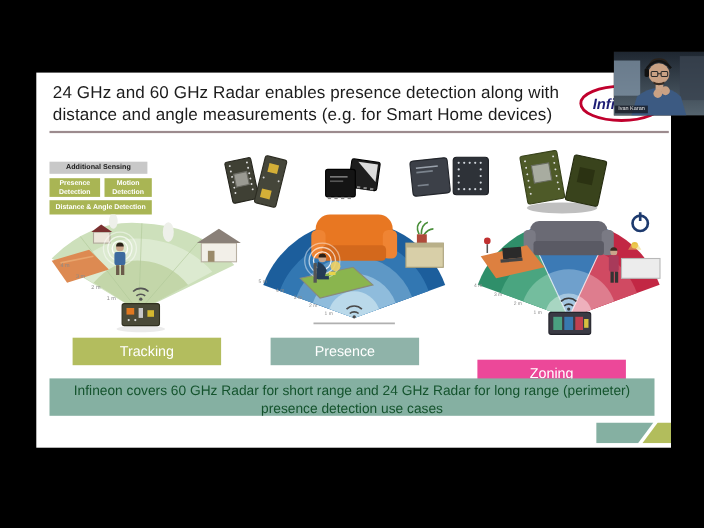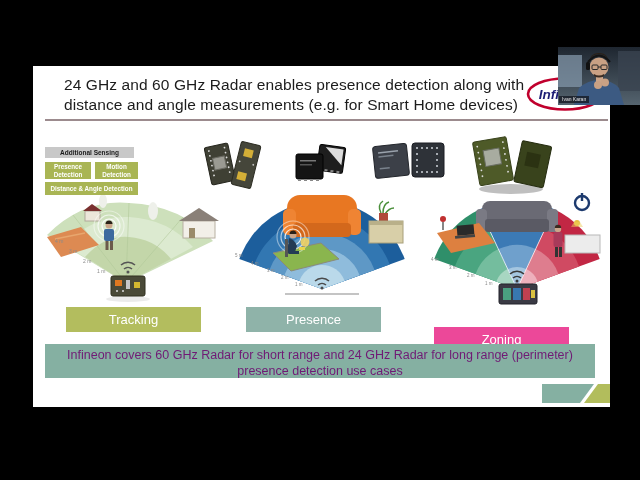--- a/index.html
+++ b/index.html
@@ -1,41 +1,41 @@
 <!DOCTYPE html>
 <html><head>
 <meta charset="utf-8">
 <style>
   html,body{margin:0;padding:0;background:#000;}
   .screen{position:relative;width:640px;height:480px;background:#000;overflow:hidden;
           font-family:"Liberation Sans",sans-serif;}
   .slide{position:absolute;left:33px;top:66px;width:577px;height:341px;background:#ffffff;}
   .title{position:absolute;left:15px;top:9px;width:480px;color:#1c1c1c;
          font-size:15.5px;line-height:1.28;letter-spacing:0.1px;}
-  .title span{display:block;margin-left:16px;}
+  .title span{display:block;}
   .title-rule{position:absolute;left:12px;top:53px;width:563px;height:2px;background:#9c8b8e;}
   .logo{position:absolute;left:493px;top:10px;width:78px;height:36px;}
   .legend{position:absolute;left:12px;top:81px;width:96px;}
   .legend-header{width:89px;height:11px;background:#c8c8c8;color:#1a1a1a;
                  font-size:6.5px;font-weight:bold;text-align:center;line-height:11px;margin-bottom:4px;}
   .legend-row{display:flex;gap:4px;margin-bottom:3px;}
   .lg-box{background:#a9b554;color:#fff;font-size:6.3px;font-weight:bold;text-align:center;
           white-space:pre-line;display:flex;align-items:center;justify-content:center;line-height:1.15;}
   .lg-sm{width:46px;height:17px;}
   .lg-sm2{width:43px;height:17px;}
   .lg-wide{width:93px;height:13px;}
   .chips{position:absolute;}
   .scene{position:absolute;}
   .scene-label{position:absolute;top:241px;width:135px;height:25px;color:#fff;
                font-size:13px;text-align:center;line-height:25px;}
   .lbl-tracking{left:33px;background:#b3bd5e;}
   .lbl-presence{left:213px;background:#8fb3a9;}
   .lbl-zoning{left:401px;background:#ec4899;margin-top:20px;}
   .banner{position:absolute;left:12px;top:278px;width:550px;height:31px;background:#85b0a2;
-          color:#701a75;font-size:12.5px;text-align:center;line-height:1.28;padding-top:3px;}
+          color:#14532d;font-size:12.5px;text-align:center;line-height:1.28;padding-top:3px;}
   .footer-deco{position:absolute;left:509px;top:318px;width:68px;height:19px;}
   .webcam{position:absolute;left:558px;top:47px;width:82px;height:58px;background:#222;}
   .webcam-name{position:absolute;left:1px;bottom:2px;background:rgba(20,24,34,0.78);color:#e8e8e8;
                font-size:5px;padding:1px 3px;line-height:1.1;}
   svg{display:block;}
 </style>
 </head>
 <body>
 
 <div class="screen">

